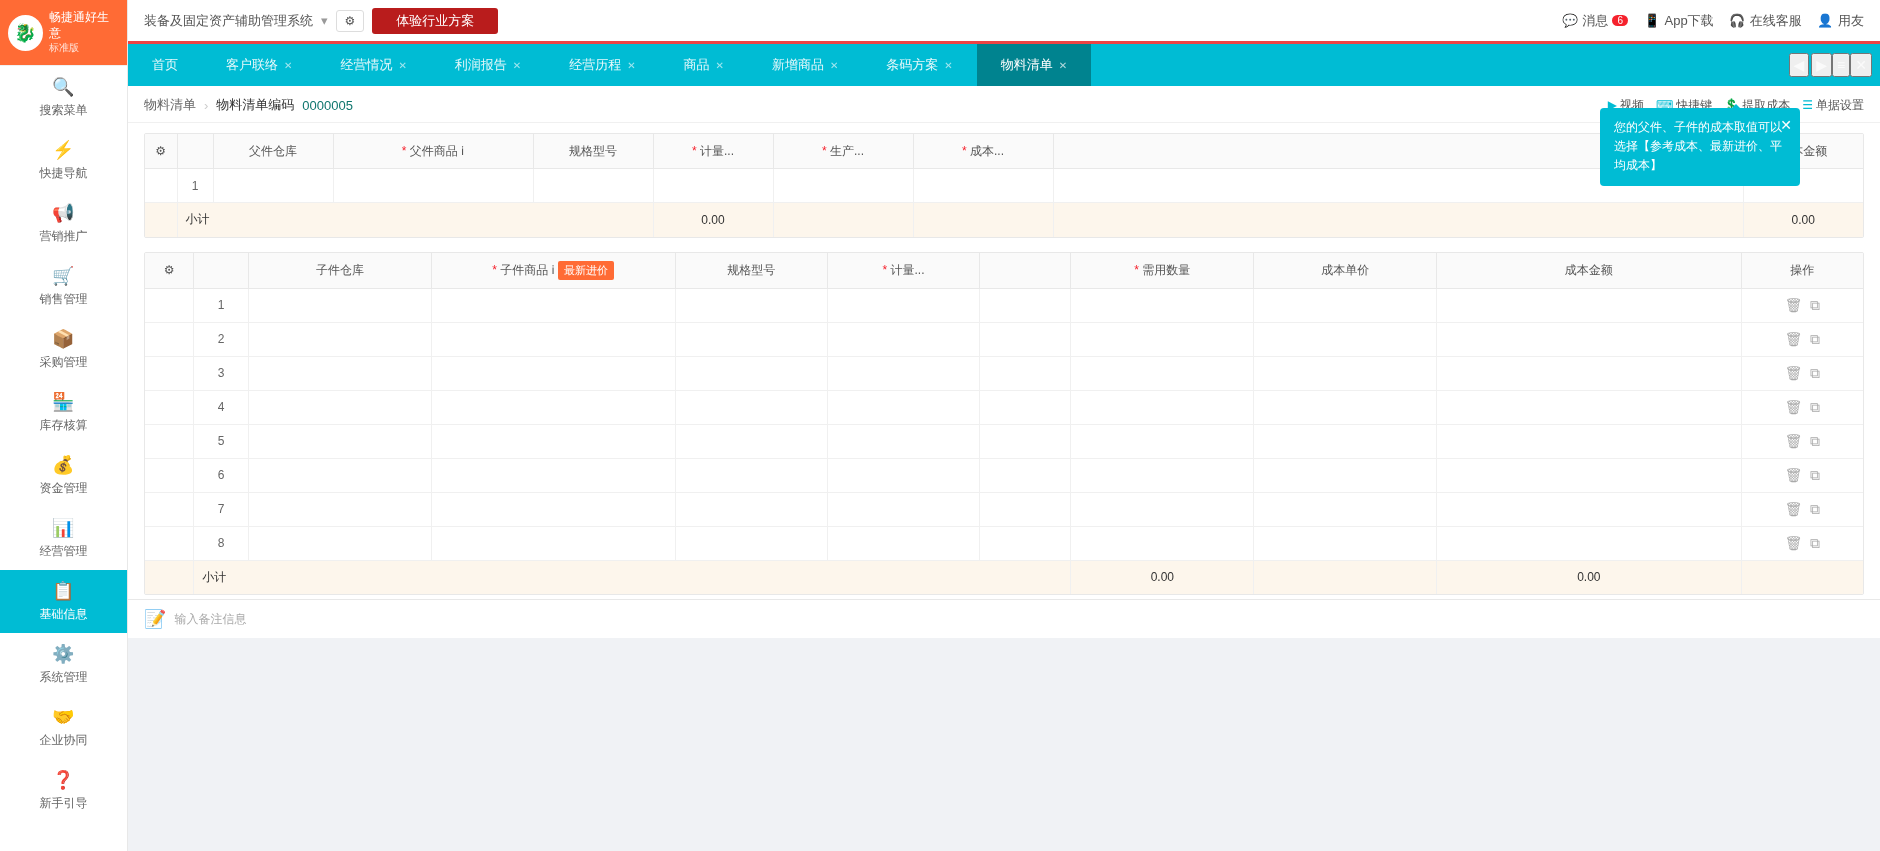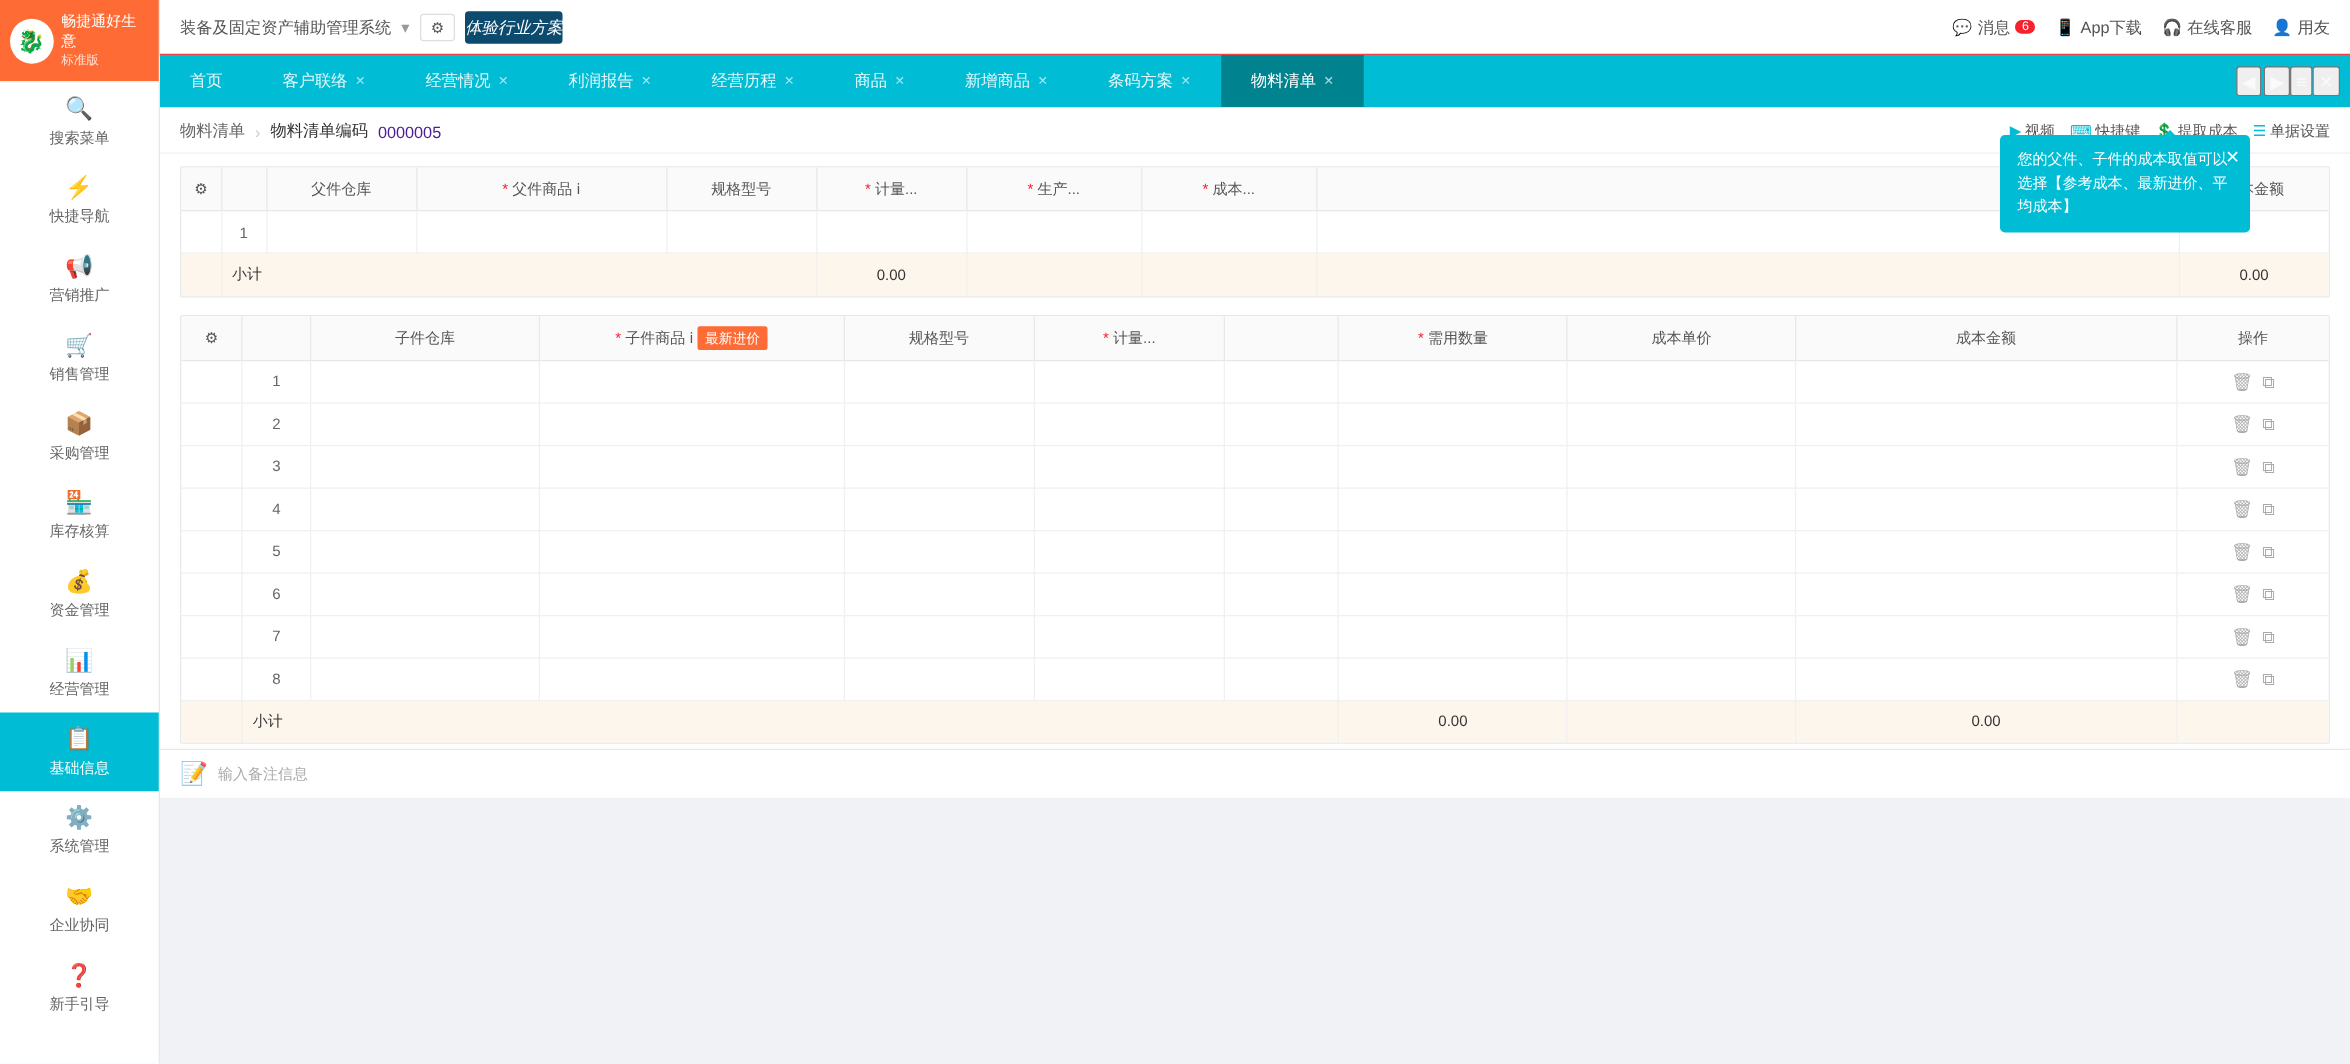--- a/index.html
+++ b/index.html
@@ -13,45 +13,45 @@
     .sidebar-logo-sub { color: rgba(255,255,255,0.8); font-size: 10px; }
     .sidebar-item { width: 100%; display: flex; flex-direction: column; align-items: center; padding: 10px 4px; cursor: pointer; color: #666; font-size: 12px; gap: 4px; }
     .sidebar-item.active { color: #fff; background: #00bcd4; }
     .sidebar-icon { font-size: 18px; }
     .sidebar-search { border-top: 1px solid #f0f0f0; }
 
     
     .main { flex: 1; display: flex; flex-direction: column; overflow: hidden; }
 
     
-    .topbar { background: #fff; padding: 0 16px; display: flex; align-items: center; justify-content: space-between; border-bottom: 1px solid #ef4444; height: 44px; flex-shrink: 0; }
+    .topbar { background: #fff; padding: 0 16px; display: flex; align-items: center; justify-content: space-between; border-bottom: 3px solid #ef4444; height: 44px; flex-shrink: 0; }
     .topbar-left { display: flex; align-items: center; gap: 8px; color: #555; font-size: 13px; }
     .topbar-arrow { color: #999; }
     .topbar-btn { background: #fff; border: 1px solid #ddd; border-radius: 3px; padding: 3px 8px; cursor: pointer; font-size: 12px; color: #555; }
-    .topbar-exp { background: #0c4a6e; color: #fff; border: none; border-radius: 3px; padding: 4px 0; cursor: pointer; font-size: 13px; font-style: italic; }
+    .topbar-exp { background: #b91c1c; color: #fff; border: none; border-radius: 3px; padding: 4px 24px; cursor: pointer; font-size: 13px; }
     .topbar-right { display: flex; align-items: center; gap: 16px; color: #555; font-size: 13px; }
     .topbar-right-item { display: flex; align-items: center; gap: 4px; cursor: pointer; }
     .badge { background: #f5222d; color: #fff; border-radius: 10px; font-size: 10px; padding: 0 5px; min-width: 16px; text-align: center; }
 
     
     .navtabs { background: #00bcd4; display: flex; align-items: center; height: 42px; flex-shrink: 0; overflow: hidden; }
     .navtab { color: rgba(255,255,255,0.9); padding: 0 24px; height: 42px; display: flex; align-items: center; gap: 4px; cursor: pointer; font-size: 13px; white-space: nowrap; }
     .navtab.active { background: #00838f; color: #fff; }
     .navtab-close { font-size: 10px; opacity: 0.7; margin-left: 2px; }
     .navtabs-end { margin-left: auto; display: flex; align-items: center; padding-right: 8px; }
 
     
     .content { flex: 1; overflow-y: auto; background: #f0f2f5; }
 
     
     .breadcrumb { display: flex; align-items: center; padding: 10px 16px 8px; gap: 8px; border-bottom: 1px solid #f0f0f0; background: #fff; }
     .breadcrumb-item { color: #666; font-size: 13px; cursor: pointer; }
     .breadcrumb-item.active { color: #333; font-weight: 500; }
     .breadcrumb-sep { color: #ccc; }
-    .breadcrumb-num { color: #4c1d95; font-size: 13px; }
+    .breadcrumb-num { color: #0f766e; font-size: 13px; }
     .breadcrumb-actions { margin-left: auto; display: flex; align-items: center; gap: 12px; color: #555; font-size: 12px; }
     .breadcrumb-action { display: flex; align-items: center; gap: 3px; cursor: pointer; }
     .breadcrumb-action-icon { color: #00bcd4; }
 
     
     .section { padding: 10px 16px 4px; }
     .section-title { font-size: 14px; font-weight: 500; color: #333; margin-bottom: 8px; }
 
     
     .table-wrap { border: 1px solid #e8e8e8; border-radius: 2px; overflow: hidden; }

